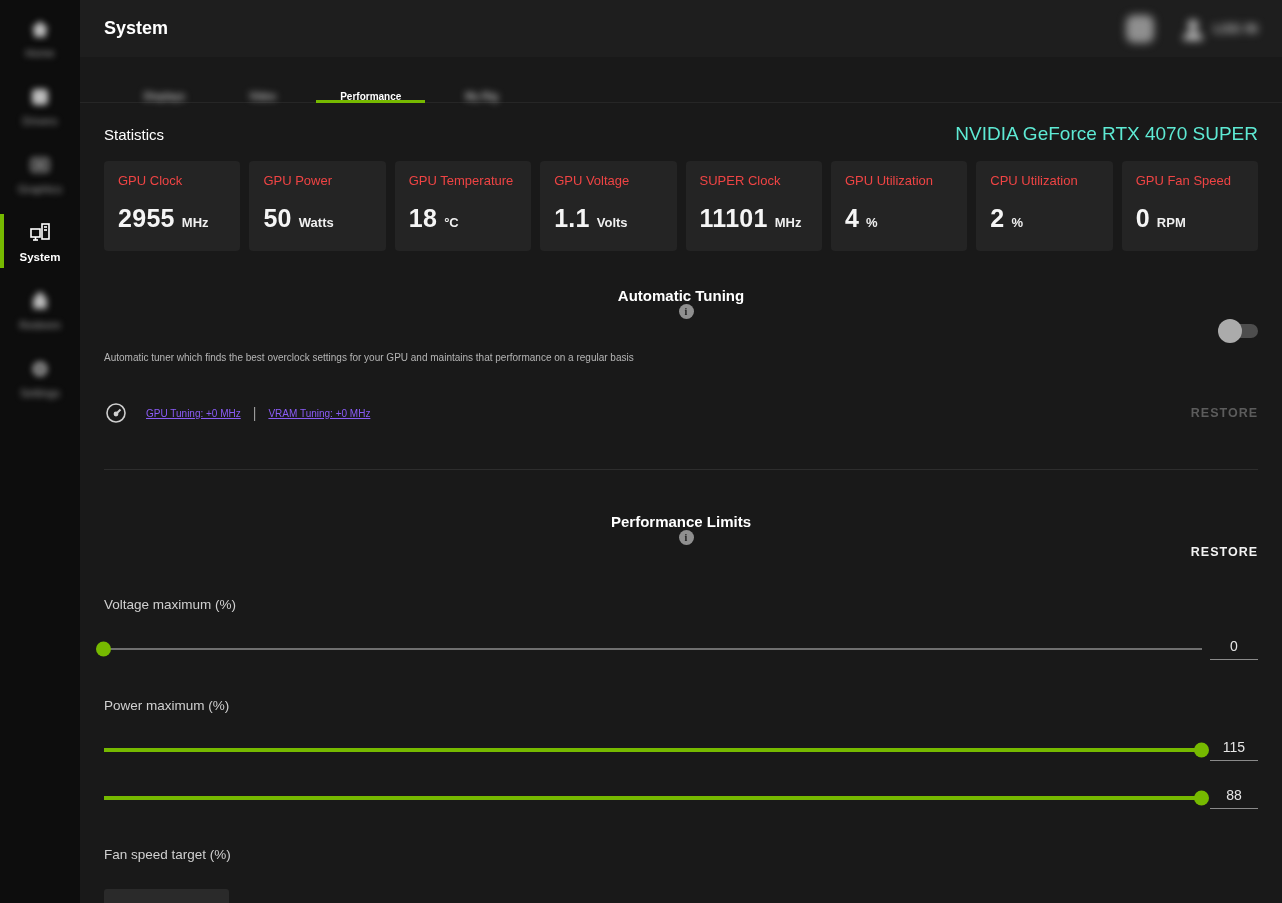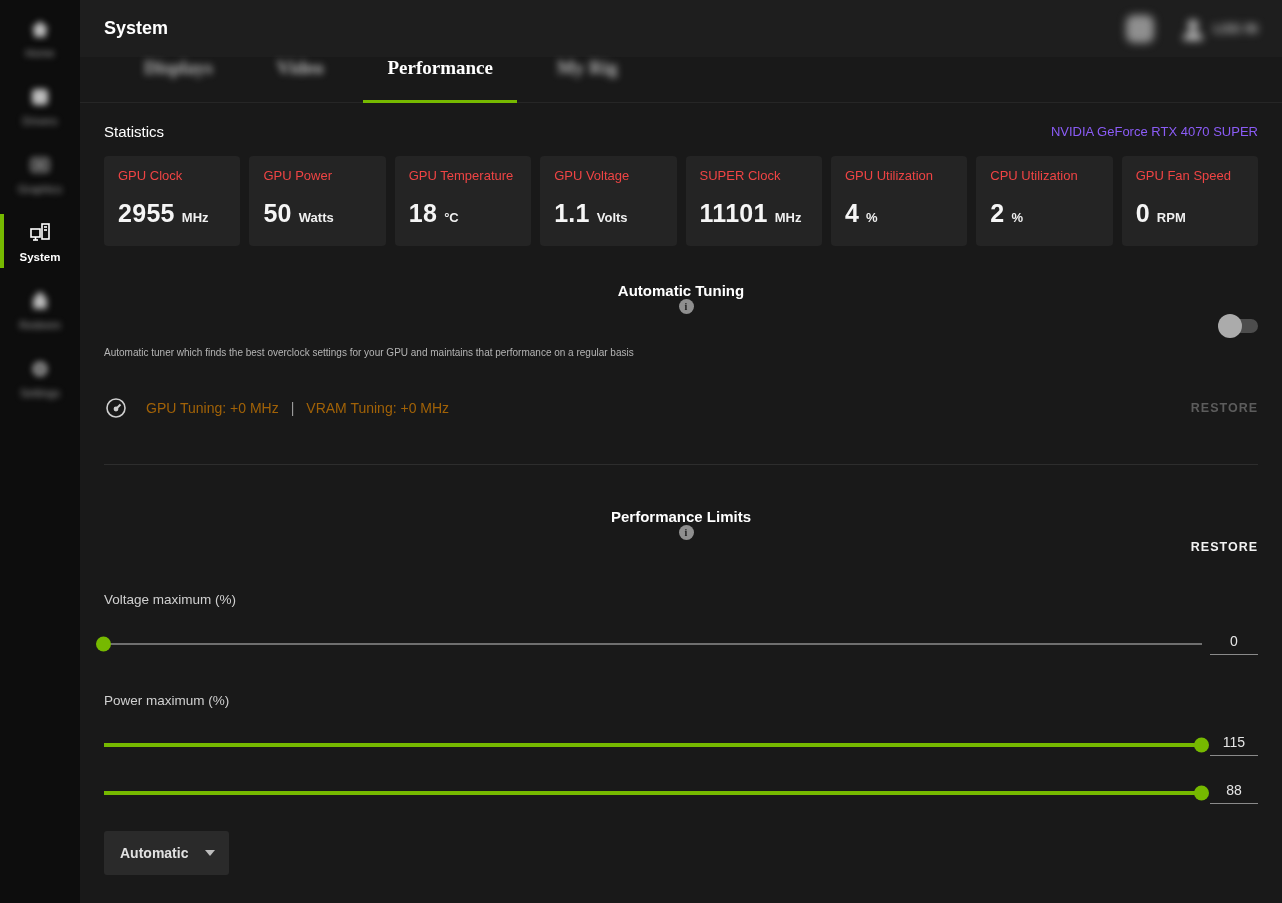--- a/index.html
+++ b/index.html
@@ -41,33 +41,33 @@
   }
   .top-login { display:flex; align-items:center; filter:blur(4px); color:#cfcfcf; }
   .top-login svg { margin-right:8px; }
   .top-login .login-label { font-size:12px; font-weight:bold; letter-spacing:0.5px; }
   
   .tabbar {
     height:46px; flex:none; display:flex; align-items:stretch;
     padding:0 24px; border-bottom:1px solid #262626;
   }
   .tab {
-    display:flex; align-items:flex-start; padding:0 24px; margin-left:16px;
-    font-size:19px; color:#b9b9b9; cursor:pointer; position:relative;font-family:Liberation Serif, serif;
+    display:flex; align-items:flex-end; padding:0 24px; margin-left:16px;
+    font-size:10px; color:#b9b9b9; cursor:pointer; position:relative;
   }
   .tab.blurred { filter:blur(3.5px); font-weight:bold; }
   .tab.active { color:#ffffff; font-weight:bold; }
   .tab.active::after {
     content:""; position:absolute; left:0; right:0; bottom:-1px; height:3px; background:#76b900;
   }
   
   .content { flex:1; padding:0 24px; }
   .stats-head { display:flex; align-items:center; margin-top:20px; }
   .stats-title { font-size:15px; font-weight:normal; color:#fff; }
-  .gpu-name { margin-left:auto; font-size:13px; color:#8b5cf6; }
+  .gpu-name { margin-left:auto; font-size:19px; color:#5eead4; }
   .cards {
     display:grid; grid-template-columns:repeat(8,1fr); gap:9px; margin-top:16px;
   }
   .card {
     background:#242424; border-radius:4px; height:90px; padding:12px 14px;
   }
   .card .c-label { font-size:13px; color:#ef4444; }
   .card .c-valrow { margin-top:16px; display:flex; align-items:baseline; gap:7px; }
   .card .c-value { font-size:25px; font-weight:bold; color:#f5f5f5; letter-spacing:0.3px; }
   .card .c-unit { font-size:13px; font-weight:bold; color:#f0f0f0; }
@@ -83,21 +83,21 @@
   .toggle { margin-left:auto; position:relative; width:40px; height:24px; cursor:pointer; }
   .toggle .track {
     position:absolute; left:4px; right:0; top:5px; height:14px; border-radius:7px; background:#4d4d4d;
   }
   .toggle .knob {
     position:absolute; left:0; top:0; width:24px; height:24px; border-radius:50%; background:#ababab;
   }
   .at-desc { margin-top:9px; font-size:10px; color:#b5b5b5; }
   .tuning-row { margin-top:38px; display:flex; align-items:center; }
   .gauge-icon { width:24px; height:24px; margin-right:18px; display:flex; }
-  .tuning-text { font-size:14px; color:#a16207; }
+  .tuning-text { font-size:10px; color:#8b5cf6;text-decoration:underline; }
   .tuning-sep { margin:0 12px; color:#9a9a9a; font-size:14px; }
   .restore-btn {
     margin-left:auto; font-size:12.5px; font-weight:bold; letter-spacing:1px; cursor:pointer;
   }
   .restore-btn.disabled { color:#5c5c5c; }
   .restore-btn.enabled { color:#f2f2f2; }
   .divider { height:1px; background:#2d2d2d; margin-top:44px; }
   
   .pl-head { margin-top:43px; }
   .slider-label { margin-top:38px; font-size:13.5px; color:#d0d0d0; }
@@ -339,19 +339,20 @@
 
     <div class="slider-row">
       <div class="slider-track">
         <div class="slider-fill" style="width: 100%;">
           <div class="slider-knob"></div>
         </div>
       </div>
       <div class="slider-value">88</div>
     </div>
 
+    <div class="slider-label">Fan speed target (%)</div>
     <div class="dropdown">
       <span class="dd-label">Automatic</span>
       <span class="dd-caret"></span>
     </div>
 
   </div>
 </div>
 
 </body></html>

